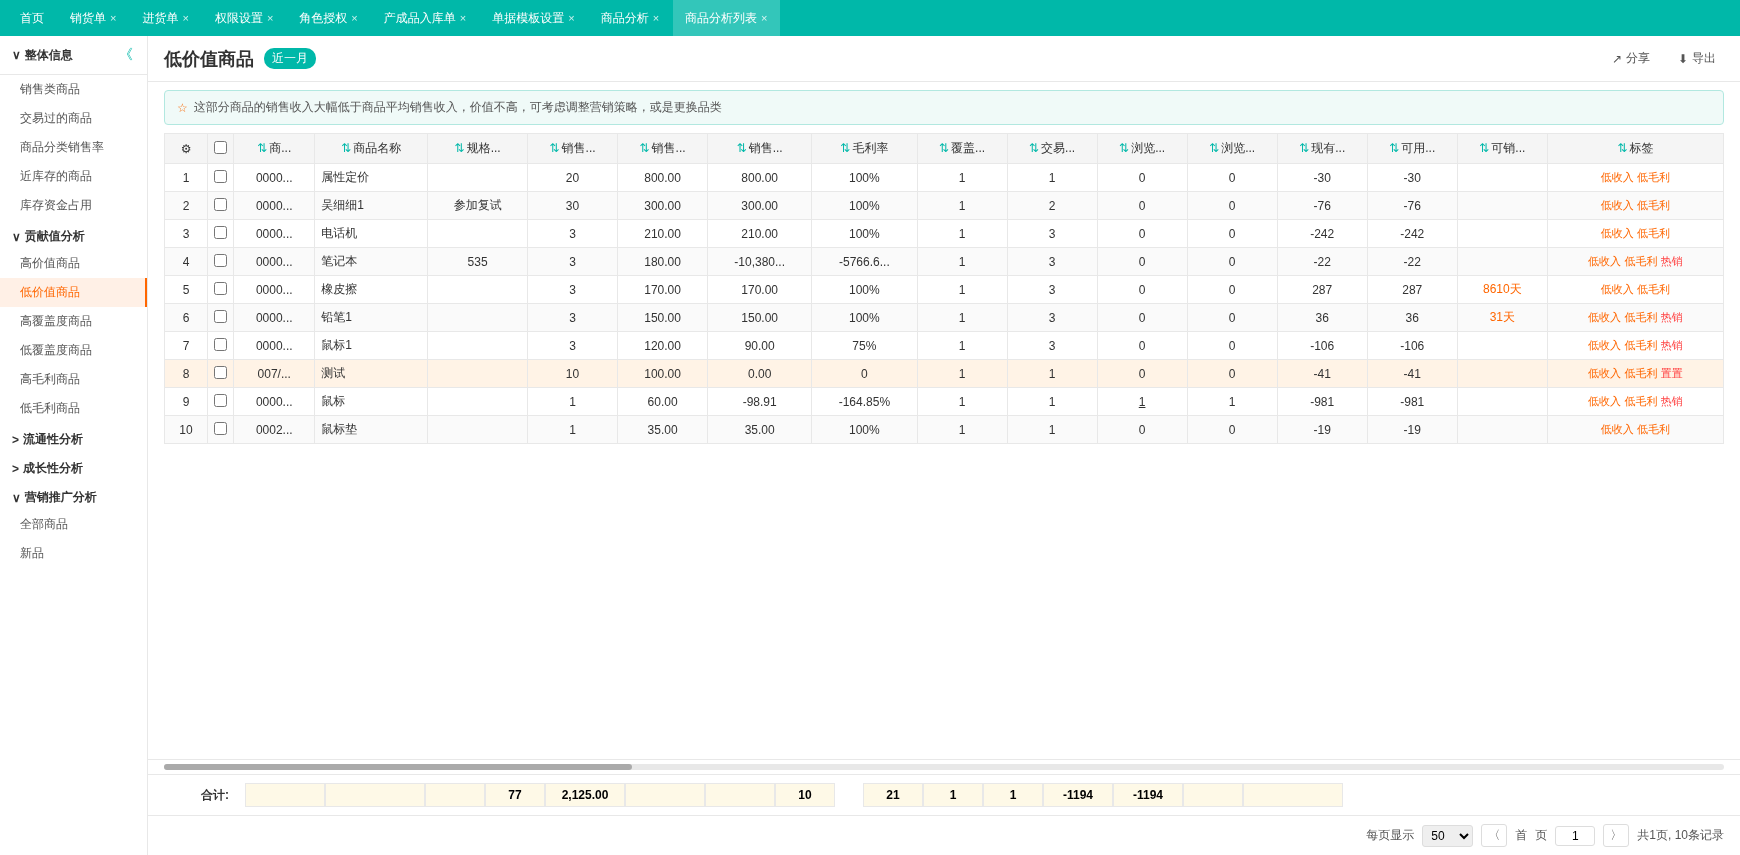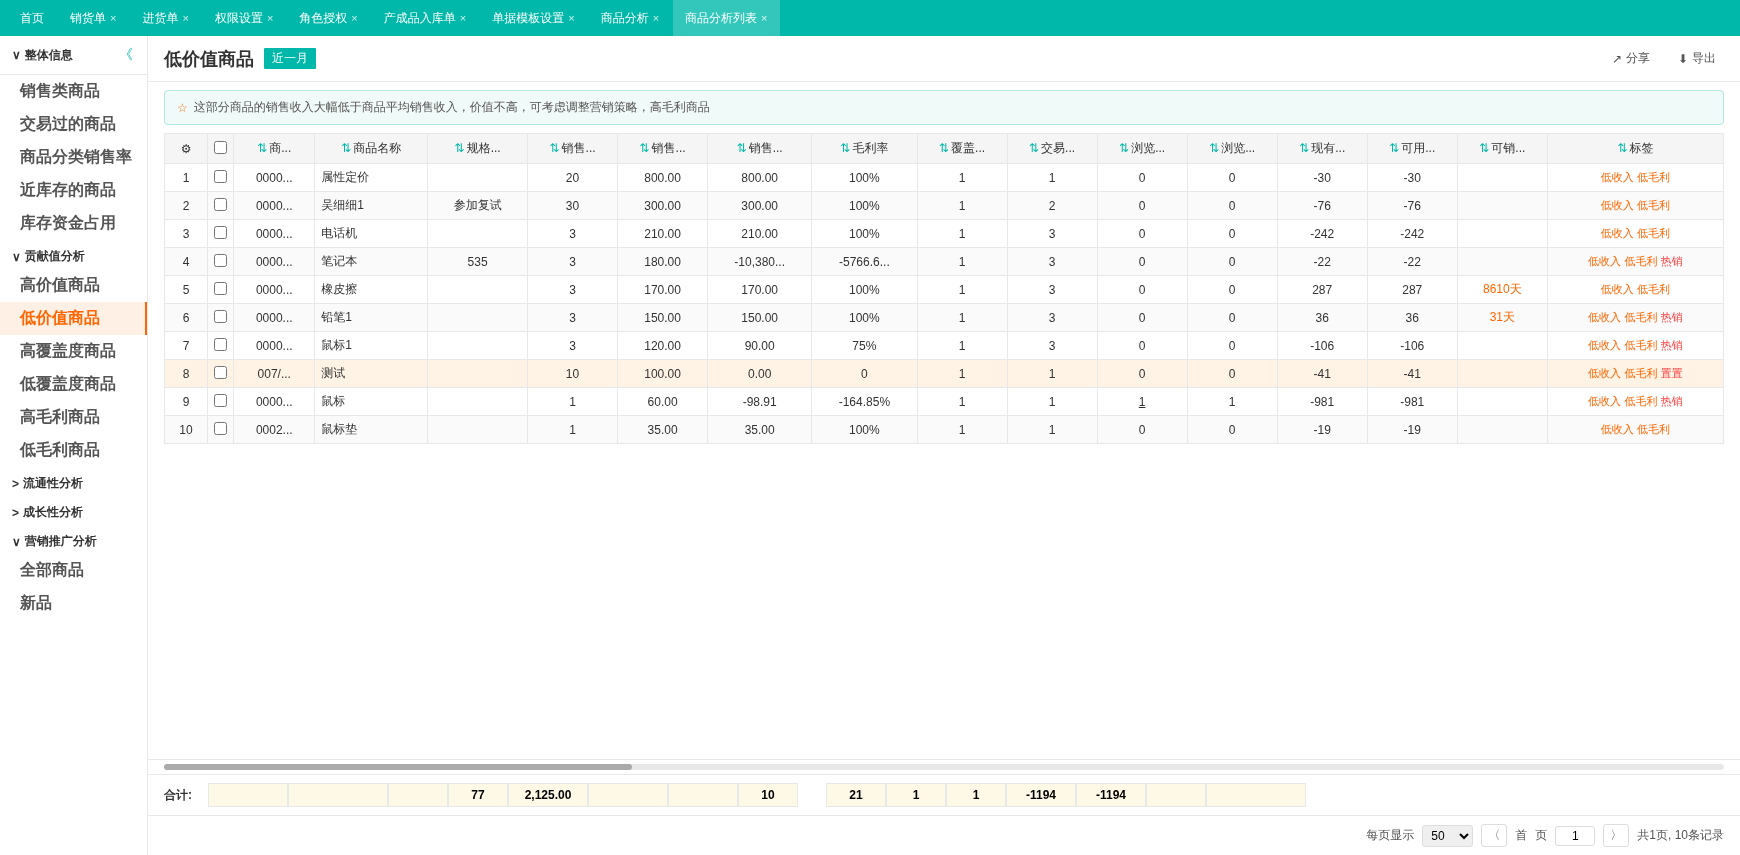--- a/index.html
+++ b/index.html
@@ -54,22 +54,21 @@
       font-size: 12px;
       display: flex;
       align-items: center;
       gap: 4px;
       cursor: pointer;
     }
     .sidebar-item {
       padding: 6px 12px 6px 20px;
       color: #555;
       cursor: pointer;
-      font-size: 16px;
-      font-weight: bold;
+      font-size: 12px;
     }
     .sidebar-item.active { background: #fff0e6; color: #ff6600; border-right: 2px solid #ff6600; }
 
     
     .content-area {
       flex: 1;
       display: flex;
       flex-direction: column;
       background: white;
       overflow: hidden;
@@ -85,21 +84,21 @@
     }
     .page-title {
       font-size: 18px;
       font-weight: bold;
       color: #333;
     }
     .time-badge {
       background: #00b8a9;
       color: white;
       padding: 2px 8px;
-      border-radius: 1px;
+      border-radius: 10px;
       font-size: 12px;
       cursor: pointer;
     }
     .search-box {
       display: flex;
       align-items: center;
       border: 1px solid #ddd;
       border-radius: 4px;
       padding: 4px 8px;
       gap: 6px;
@@ -185,21 +184,21 @@
     .checkbox-cell { width: 24px; }
 
     
     .table-footer {
       border-top: 1px solid #e8e8e8;
       padding: 8px 16px;
       display: flex;
       align-items: center;
       background: white;
     }
-    .totals-label { color: #333; font-weight: bold; margin-right: 16px; }
+    .totals-label { color: #333; font-weight: bold; margin-right: 16px; margin-left: 37px; }
     .total-cell {
       padding: 4px 8px;
       border: 1px solid #e8e8e8;
       background: #fef9e7;
       text-align: center;
       font-weight: bold;
       white-space: nowrap;
     }
 
     
@@ -359,21 +358,21 @@
         </div>
         <div class="action-btn">
           <span>⬇</span>
           <span>导出</span>
         </div>
       </div>
     </div>
 
     <div class="info-banner">
       <span class="info-icon">☆</span>
-      <span>这部分商品的销售收入大幅低于商品平均销售收入，价值不高，可考虑调整营销策略，高毛利商品</span>
+      <span>这部分商品的销售收入大幅低于商品平均销售收入，价值不高，可考虑调整营销策略，或是更换品类</span>
     </div>
 
     <div class="table-container">
       <table>
         <thead>
           <tr>
             <th>⚙</th>
             <th><input type="checkbox" style=""></th>
             <th><span class="col-icon">⇅</span>商...</th>
             <th><span class="col-icon">⇅</span>商品名称</th>

